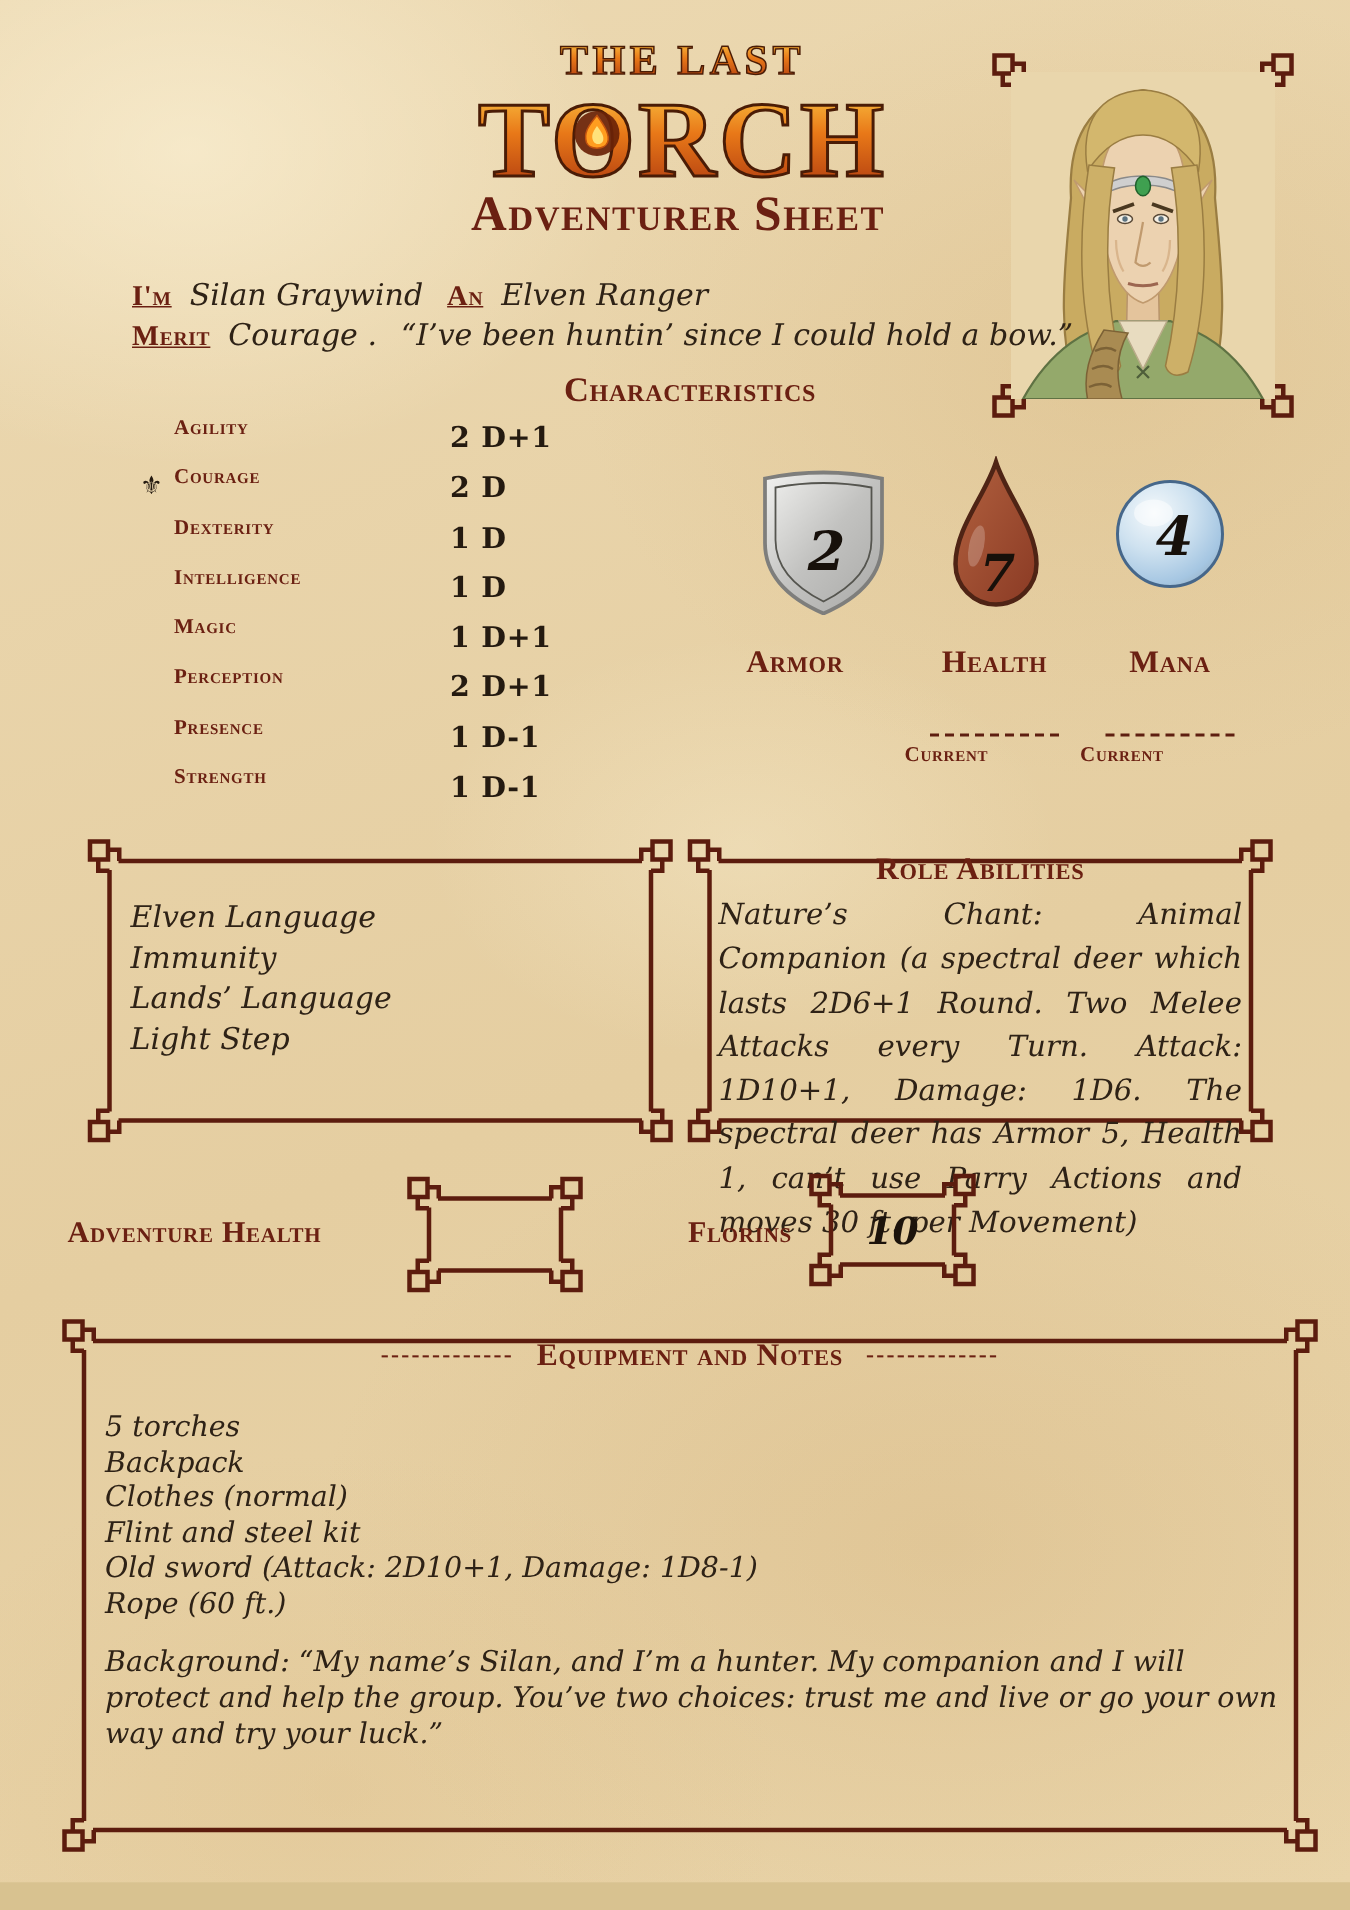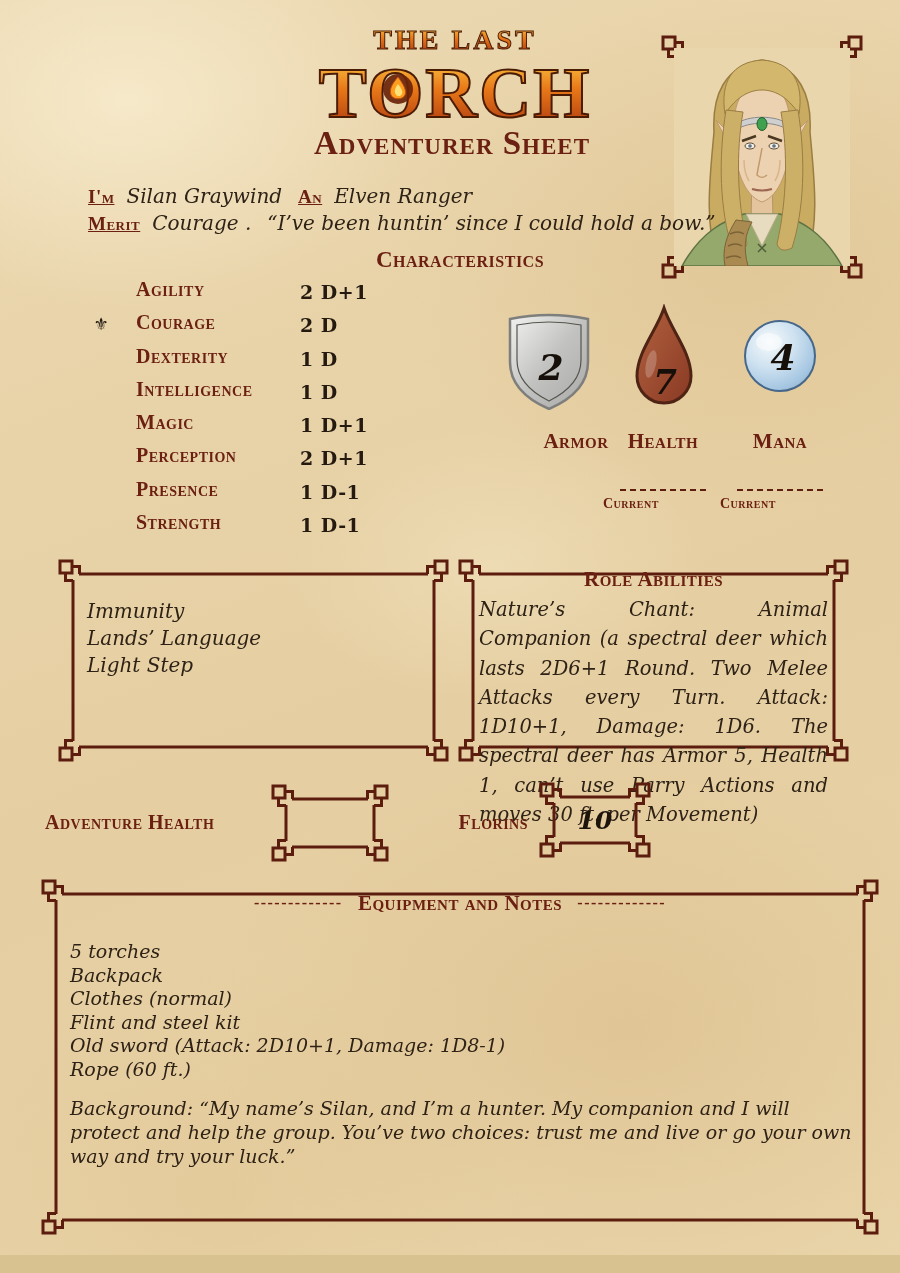--- a/index.html
+++ b/index.html
@@ -16,21 +16,21 @@
   }
   .abs{position:absolute;}
   .label{font-family:"Liberation Serif",serif;font-variant:small-caps;font-weight:700;
          color:#6b2012;letter-spacing:.5px;line-height:1.05;}
   .script{font-family:"DejaVu Serif",serif;font-style:italic;color:#2e2216;}
   .center{text-align:center;}
   .frame-svg{position:absolute;inset:0;width:100%;height:100%;}
   .char-row{position:relative;height:33.3px;}
   .char-row .mark{position:absolute;left:0;top:2px;width:22px;text-align:center;
                   font-family:"DejaVu Sans",sans-serif;font-size:17px;color:#241a10;}
-  .char-row .clabel{position:absolute;left:26px;top:0;font-size:20px;margin-left:20px;}
+  .char-row .clabel{position:absolute;left:26px;top:0;font-size:14px;}
   .char-row .cvalue{position:absolute;left:210px;top:2px;font-family:"DejaVu Serif",serif;
                     font-weight:700;font-size:19px;color:#241a10;letter-spacing:.5px;}
   .stat-label{width:120px;text-align:center;font-size:21px;}
   .current-line{border-top:2px dashed #5e1e10;height:0;}
   .current-label{width:120px;text-align:left;font-size:14px;letter-spacing:.5px;}
   .box-title{position:absolute;left:0;right:0;text-align:center;font-size:21px;}
   .ability-items{position:absolute;font-size:20px;line-height:27px;}
   .role-text{position:absolute;left:22px;right:22px;text-align:justify;
              font-size:19.5px;line-height:29.3px;}
   .equip-items{position:absolute;font-size:19px;line-height:23.5px;}
@@ -205,38 +205,39 @@
     <ellipse cx="22" cy="60" rx="5" ry="14" fill="rgba(255,255,255,.22)" transform="rotate(12 22 60)"></ellipse>
     <text x="36" y="90" text-anchor="middle" font-family="DejaVu Serif, serif" font-style="italic" font-weight="bold" font-size="34" fill="#17100a">7</text>
   </svg>
 
   <svg class="abs" style="left:742px;top:318px" width="76" height="76" viewBox="0 0 76 76">
     <circle cx="38" cy="38" r="35" fill="url(#orb)" stroke="#46678a" stroke-width="2"></circle>
     <ellipse cx="27" cy="24" rx="13" ry="9" fill="rgba(255,255,255,.5)"></ellipse>
     <text x="41" y="52" text-anchor="middle" font-family="DejaVu Serif, serif" font-style="italic" font-weight="bold" font-size="36" fill="#17100a">4</text>
   </svg>
 
-  <div class="abs label stat-label" style="left:516px;top:430px">Armor</div>
+  <div class="abs label stat-label" style="left:470px;top:430px">Armor</div>
   <div class="abs label stat-label" style="left:603px;top:430px">Health</div>
   <div class="abs label stat-label" style="left:720px;top:430px">Mana</div>
 
   <div class="abs current-line" style="left:620px;top:489px;width:86px"></div>
   <div class="abs label current-label" style="left:603px;top:497px">Current</div>
   <div class="abs current-line" style="left:737px;top:489px;width:86px"></div>
   <div class="abs label current-label" style="left:720px;top:497px">Current</div>
 
   <div class="abs" style="left:57px;top:558px;width:393px;height:205px">
     <svg class="frame-svg" viewBox="0 0 393 205">
       <path d="M22 16 H371 M16 22 V183 M377 22 V183 M22 189 H371" stroke="#5c1c0e" stroke-width="3" fill="none"></path>
       <use href="#ckey"></use>
       <use href="#ckey" transform="translate(393 0) scale(-1 1)"></use>
       <use href="#ckey" transform="translate(0 205) scale(1 -1)"></use>
       <use href="#ckey" transform="translate(393 205) scale(-1 -1)"></use>
     </svg>
     <div class="ability-items script" style="left:30px;top:40px">
+      <div>Elven Language</div>
       <div>Immunity</div>
       <div>Lands’ Language</div>
       <div>Light Step</div>
     </div>
   </div>
 
   <div class="abs" style="left:457px;top:558px;width:393px;height:205px">
     <svg class="frame-svg" viewBox="0 0 393 205">
       <path d="M22 16 H371 M16 22 V183 M377 22 V183 M22 189 H371" stroke="#5c1c0e" stroke-width="3" fill="none"></path>
       <use href="#ckey"></use>

